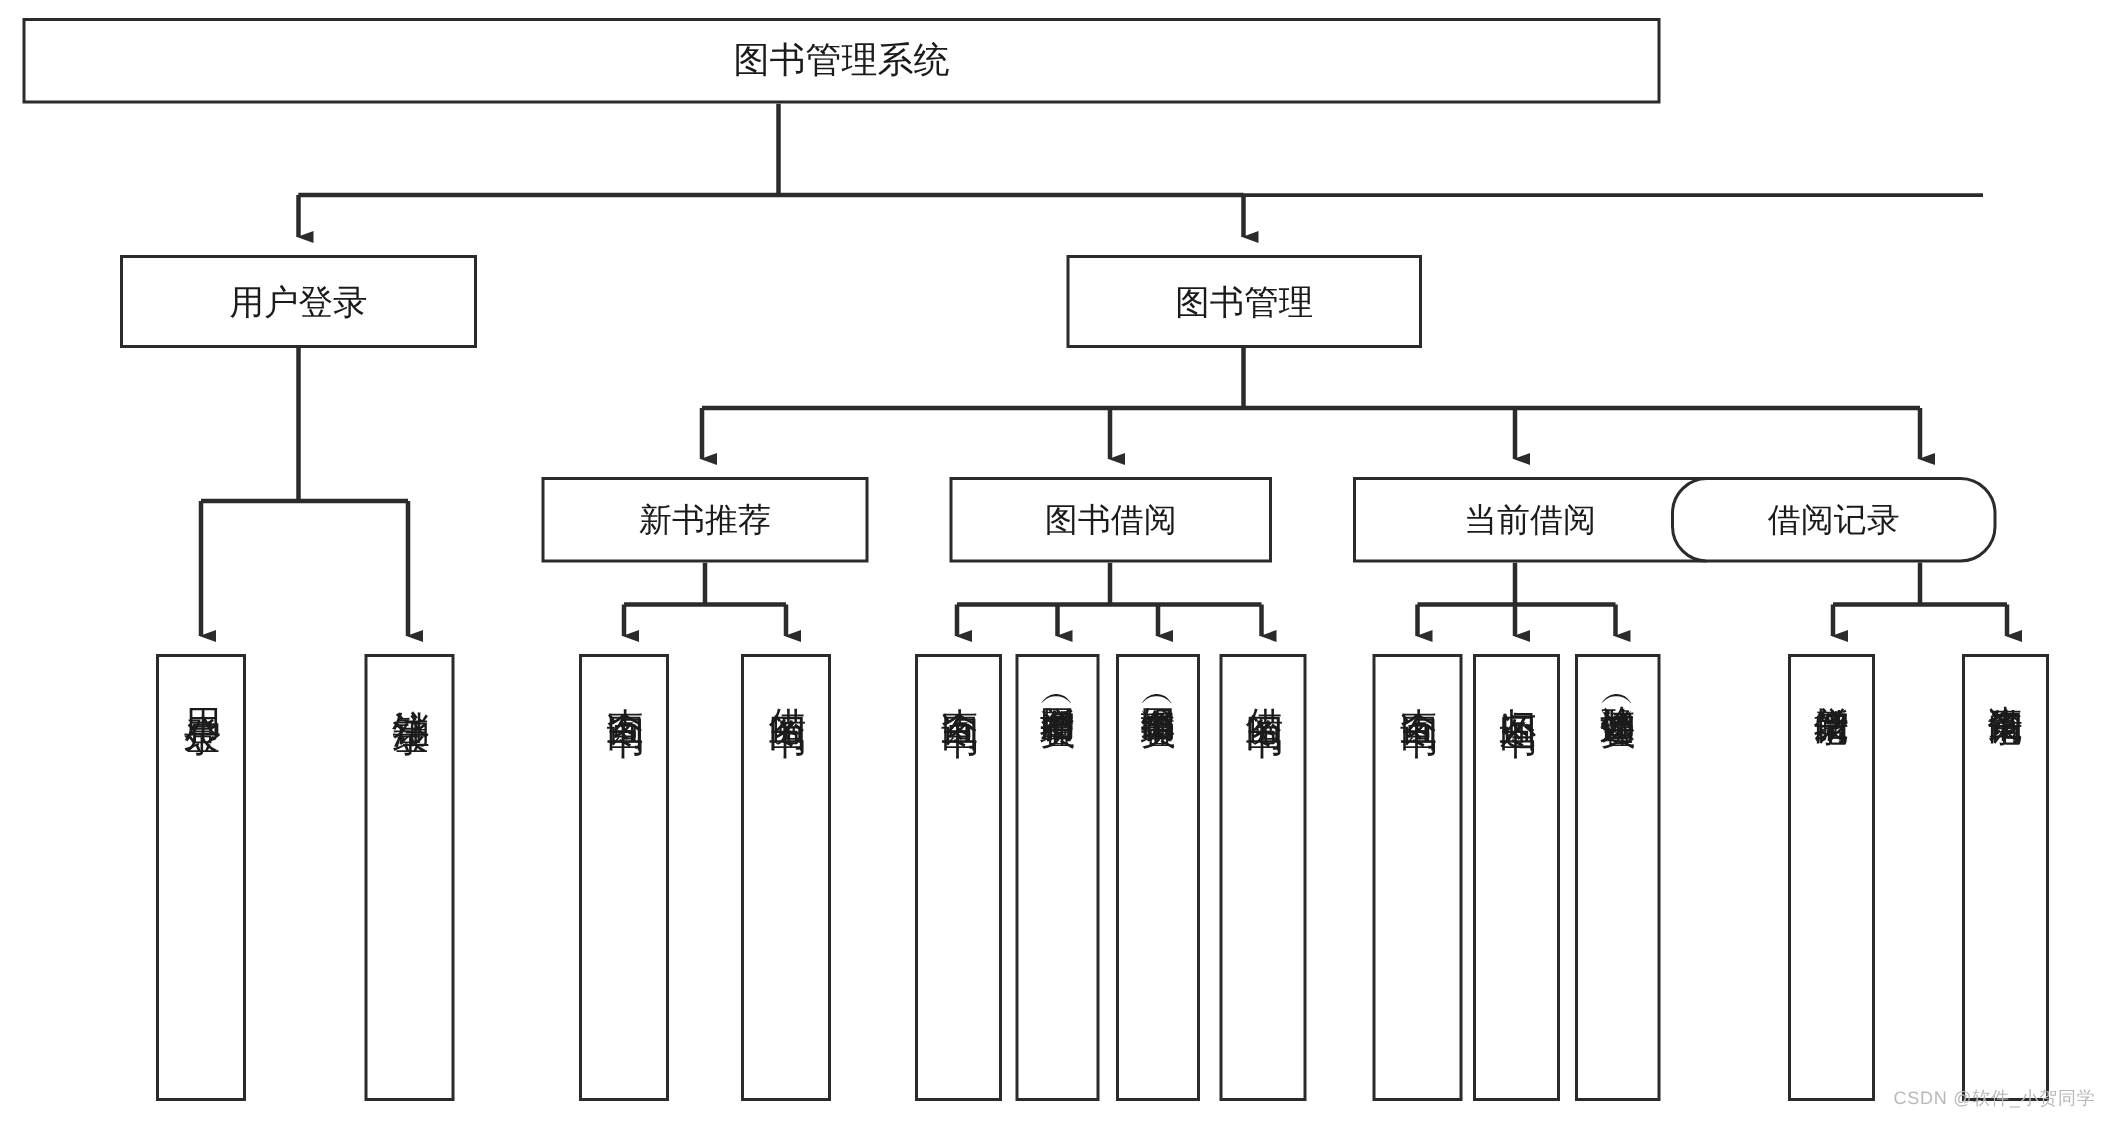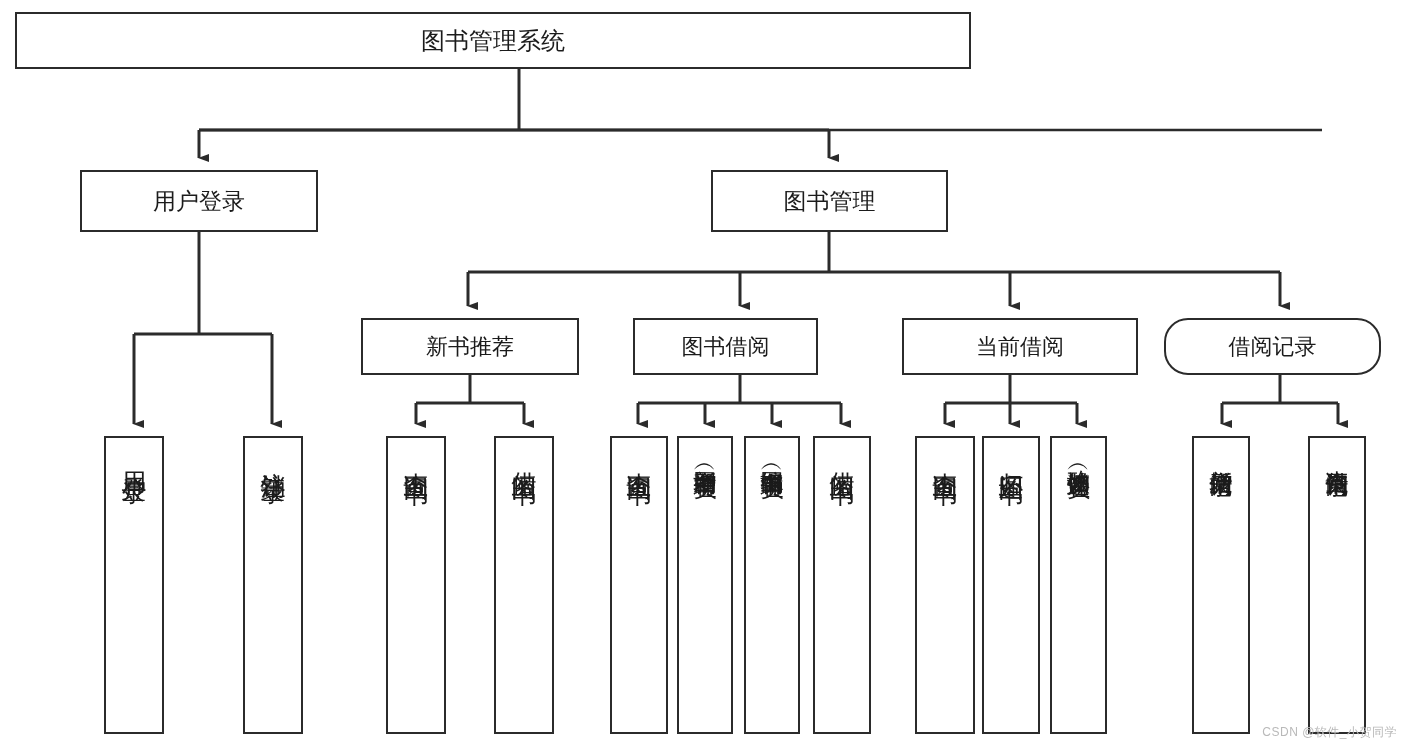--- a/index.html
+++ b/index.html
@@ -34,34 +34,34 @@
     align-items: center;
     justify-content: center;
     color: #1b1b1b;
   }
   .node .label {
     display: block;
     text-align: center;
     line-height: 1.15;
   }
   
-  .n-root { left: 15px; top: 12px; width: 956px; height: 57px; }
+  .n-root { left: 15px; top: 12px; width: 1092px; height: 57px; }
   .n-root .label { font-size: 24px; }
   
   .n-l2 { height: 62px; }
   .n-l2 .label { font-size: 23px; }
   .n-login  { left: 80px;  top: 170px; width: 238px; }
   .n-bookmg { left: 711px; top: 170px; width: 237px; }
   
   .n-l3 { height: 57px; top: 318px; }
   .n-l3 .label { font-size: 22px; }
   .n-newbook { left: 361px;  width: 218px; }
-  .n-borrow  { left: 633px;  width: 185px; }
+  .n-borrow  { left: 633px;  width: 215px; }
   .n-current { left: 902px;  width: 236px; }
-  .n-record  { left: 1164px; width: 217px; border-radius: 24px; }
+  .n-record  { left: 1114px; width: 217px; border-radius: 24px; }
   
   .n-leaf {
     top: 436px;
     height: 298px;
     writing-mode: vertical-rl;
     text-orientation: upright;
     align-items: center;
     justify-content: flex-start;
     padding-top: 14px;
   }

